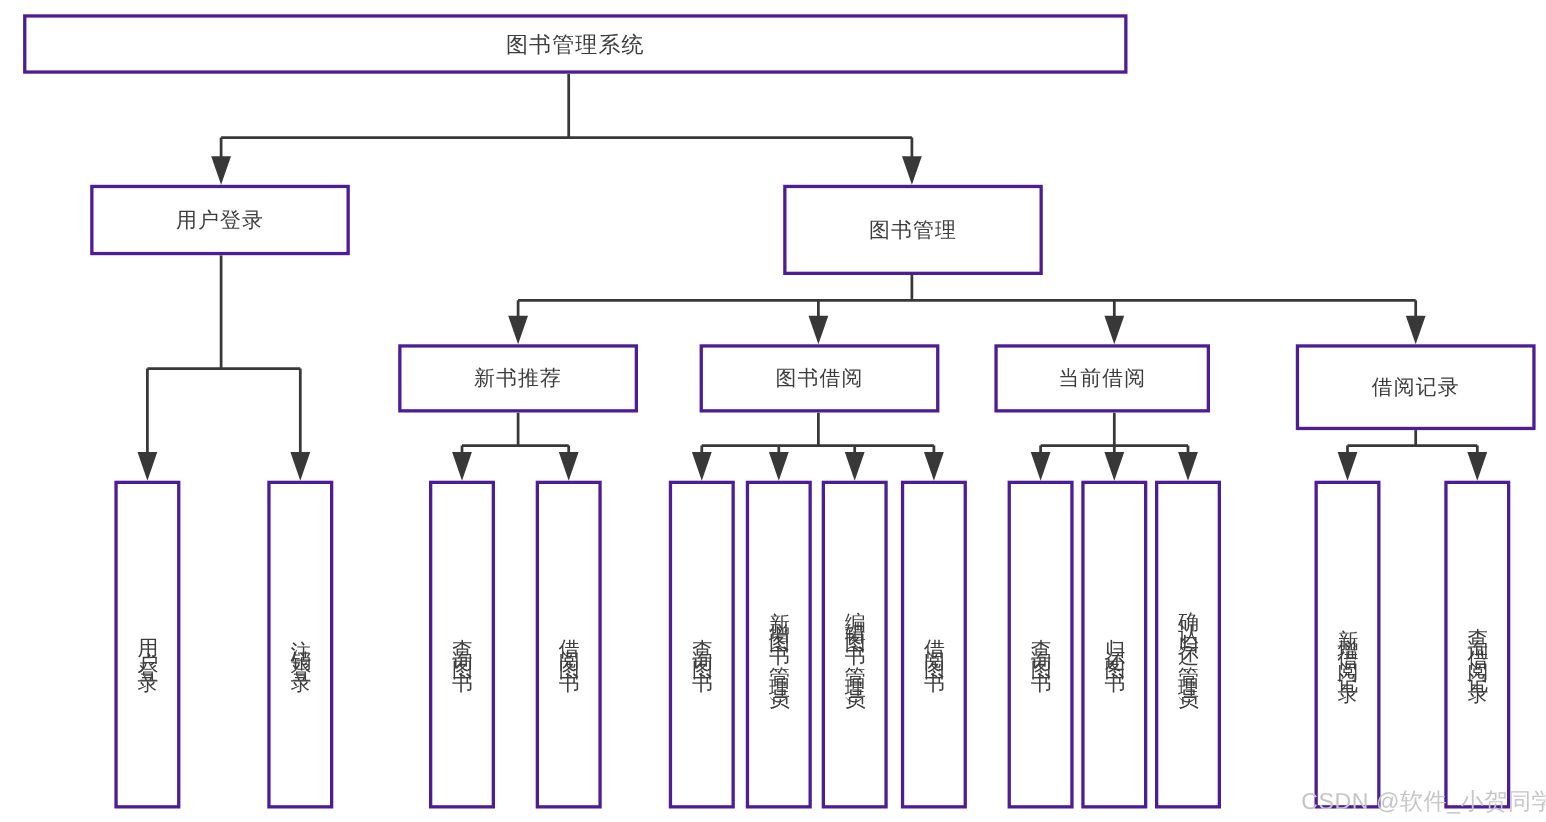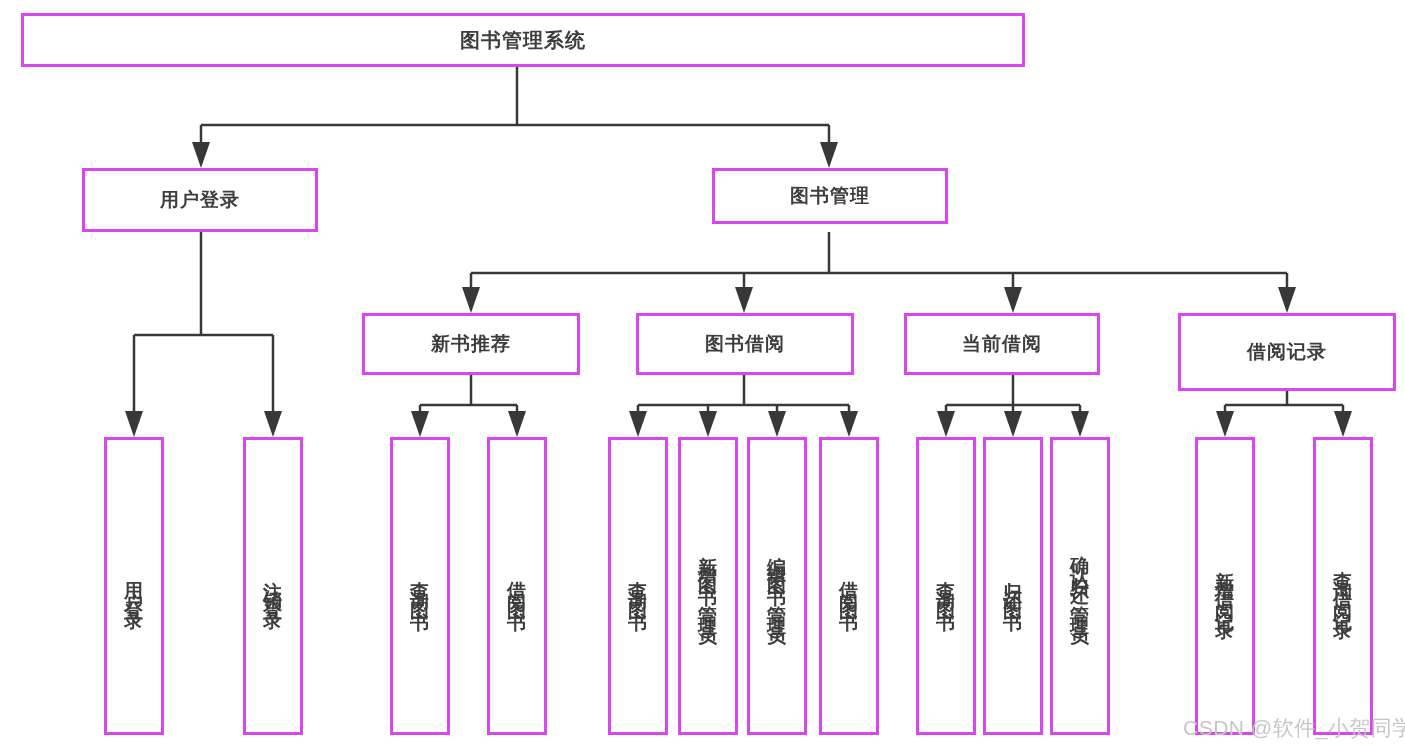--- a/index.html
+++ b/index.html
@@ -18,27 +18,26 @@
   .connector-svg {
     position: absolute;
     left: 0; top: 0;
     width: 1405px;
     height: 747px;
     pointer-events: none;
   }
   .box {
     position: absolute;
     box-sizing: border-box;
-    border: 3px solid #d946ef;
+    border: 3px solid #4c1d95;
     background: #ffffff;
     display: flex;
     align-items: center;
     justify-content: center;
     color: #3d3d3d;
-    font-weight: bold;
   }
   .box.lvl-root {
     font-size: 20px;
     letter-spacing: 1px;
   }
   .box.lvl-h {
     font-size: 19px;
     letter-spacing: 1px;
   }
   .box.leaf {
@@ -132,21 +131,21 @@
       <polygon points="1013,437 1004,411 1022,411"></polygon>
       <polygon points="1080,437 1071,411 1089,411"></polygon>
       <polygon points="1225,437 1216,411 1234,411"></polygon>
       <polygon points="1343,437 1334,411 1352,411"></polygon>
     </g>
   </svg>
 
   <div class="box lvl-root" style="left:21px; top:13px; width:1004px; height:54px;">图书管理系统</div>
 
   <div class="box lvl-h" style="left:82px; top:168px; width:236px; height:64px;">用户登录</div>
-  <div class="box lvl-h" style="left:712px; top:168px; width:236px; height:56px;">图书管理</div>
+  <div class="box lvl-h" style="left:712px; top:168px; width:236px; height:82px;">图书管理</div>
 
   <div class="box lvl-h" style="left:636px; top:313px; width:218px; height:62px;">图书借阅</div>
   <div class="box lvl-h" style="left:362px; top:313px; width:218px; height:62px;">新书推荐</div>
   <div class="box lvl-h" style="left:904px; top:313px; width:196px; height:62px;">当前借阅</div>
   <div class="box lvl-h" style="left:1178px; top:313px; width:218px; height:78px;">借阅记录</div>
 
   <div class="box leaf" style="left:104px; top:437px; width:60px; height:298px;">
     <span class="vtext">用户登录</span>
   </div>
   <div class="box leaf" style="left:243px; top:437px; width:60px; height:298px;">

